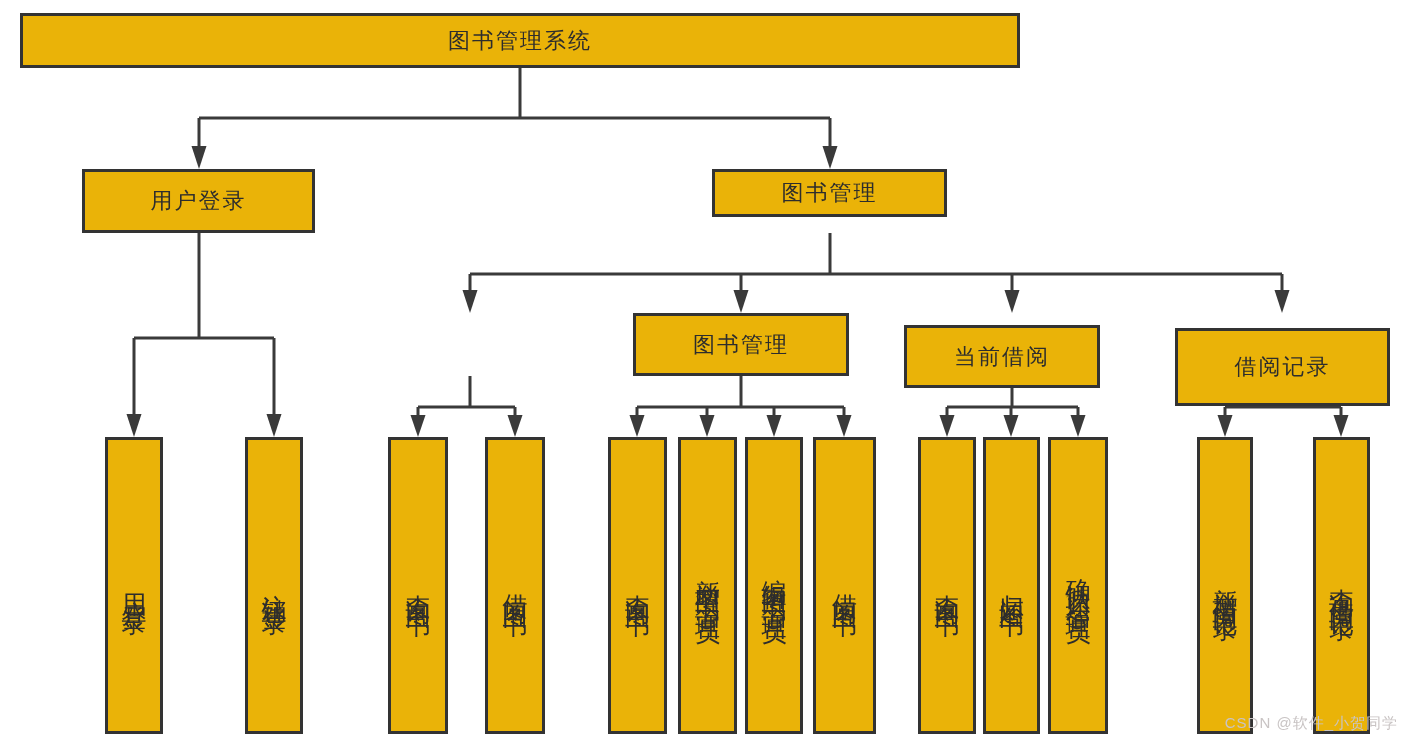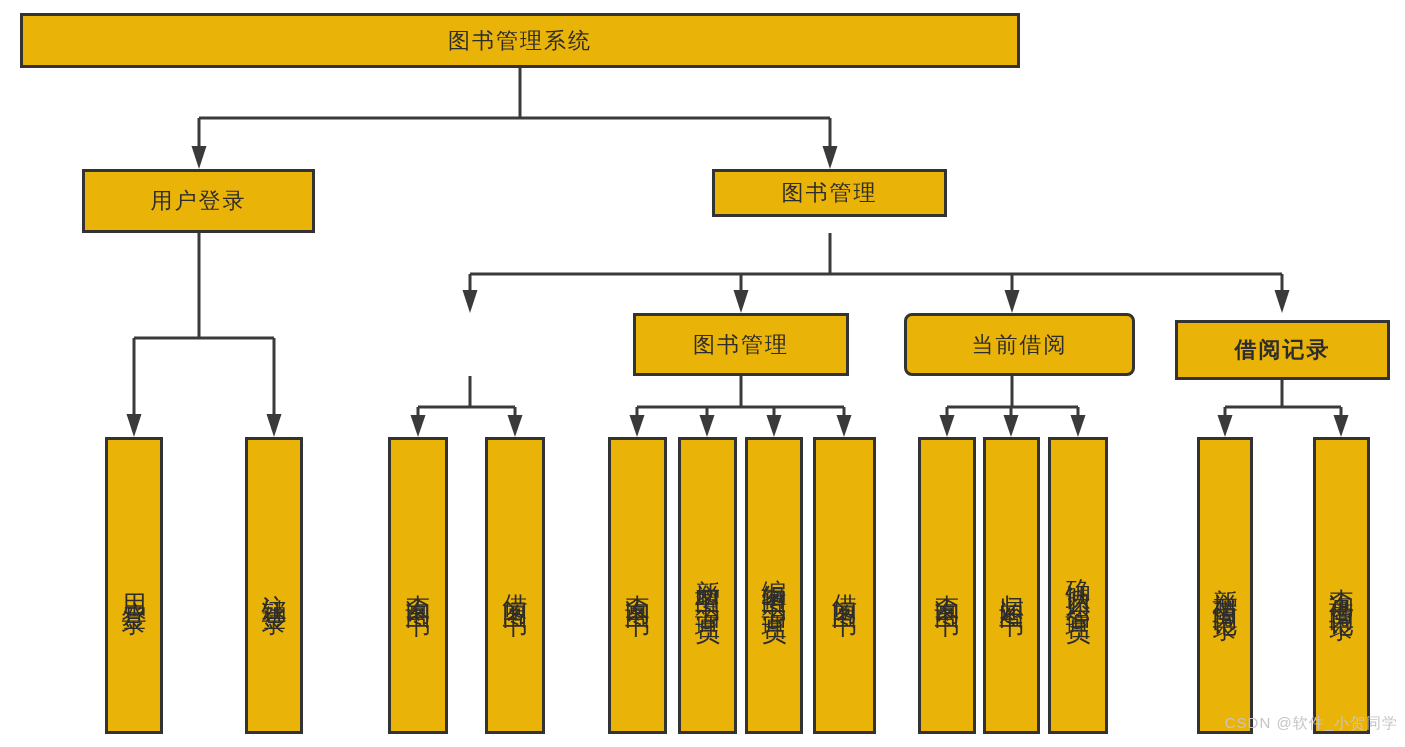--- a/index.html
+++ b/index.html
@@ -75,24 +75,24 @@
   <div class="node hnode" style="left:82px;top:169px;width:233px;height:64px;">
     <span class="lbl">用户登录</span>
   </div>
   <div class="node hnode" style="left:712px;top:169px;width:235px;height:48px;">
     <span class="lbl">图书管理</span>
   </div>
 
   <div class="node hnode" style="left:633px;top:313px;width:216px;height:63px;">
     <span class="lbl">图书管理</span>
   </div>
-  <div class="node hnode" style="left:904px;top:313px;width:231px;height:63px;border-radius:8px;">
+  <div class="node hnode" style="left:904px;top:325px;width:196px;height:63px;">
     <span class="lbl">当前借阅</span>
   </div>
-  <div class="node hnode" style="left:1175px;top:320px;width:215px;height:60px;font-weight:bold;">
+  <div class="node hnode" style="left:1175px;top:328px;width:215px;height:78px;">
     <span class="lbl">借阅记录</span>
   </div>
 
   <div class="node vnode" style="left:105px;width:58px;">
     <span class="lbl">用户登录</span>
   </div>
   <div class="node vnode" style="left:245px;width:58px;">
     <span class="lbl">注销登录</span>
   </div>
 

